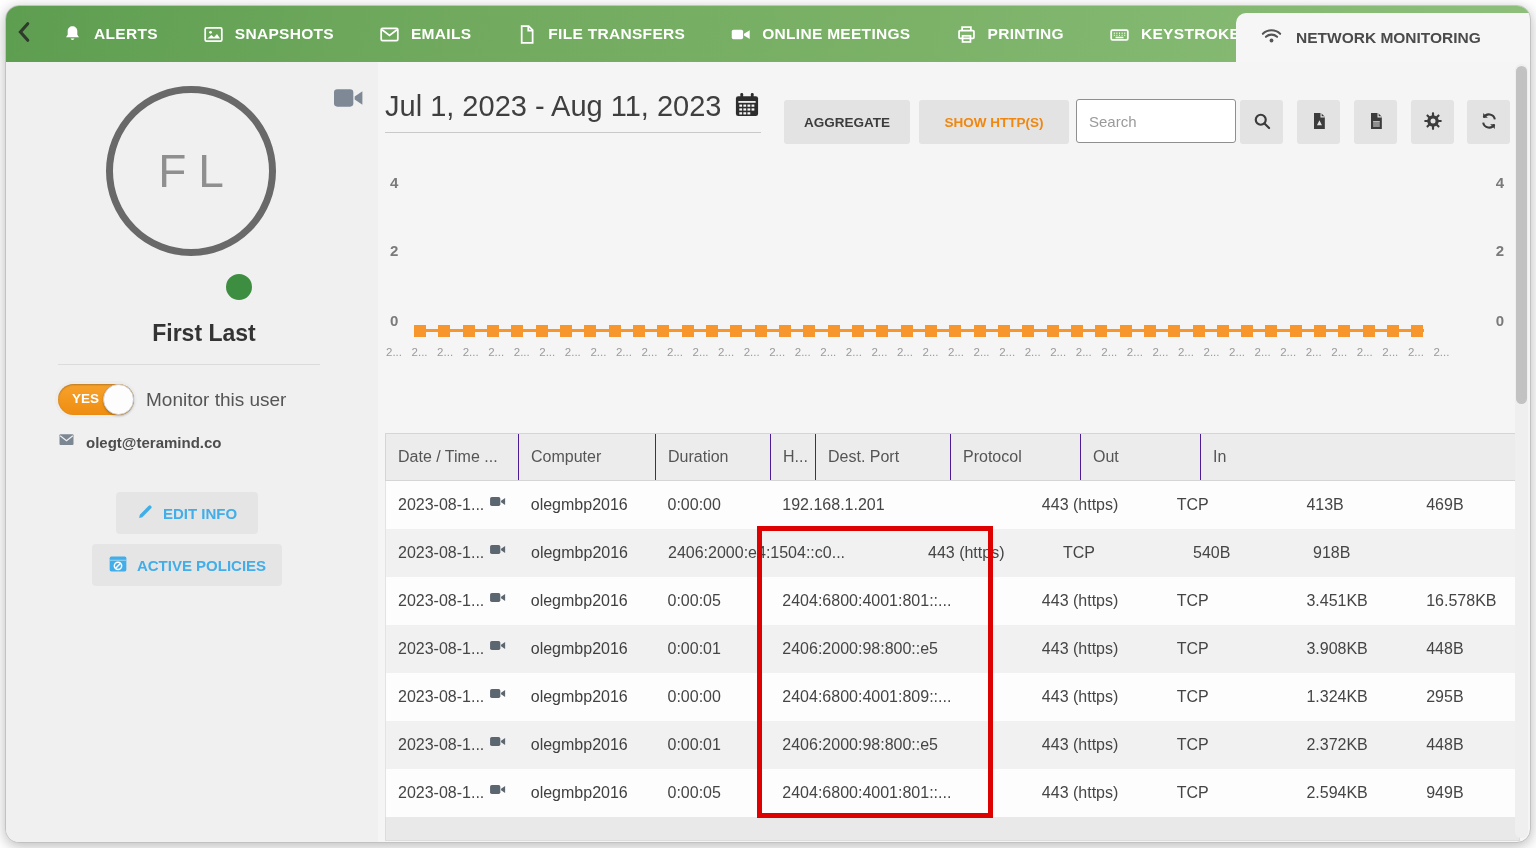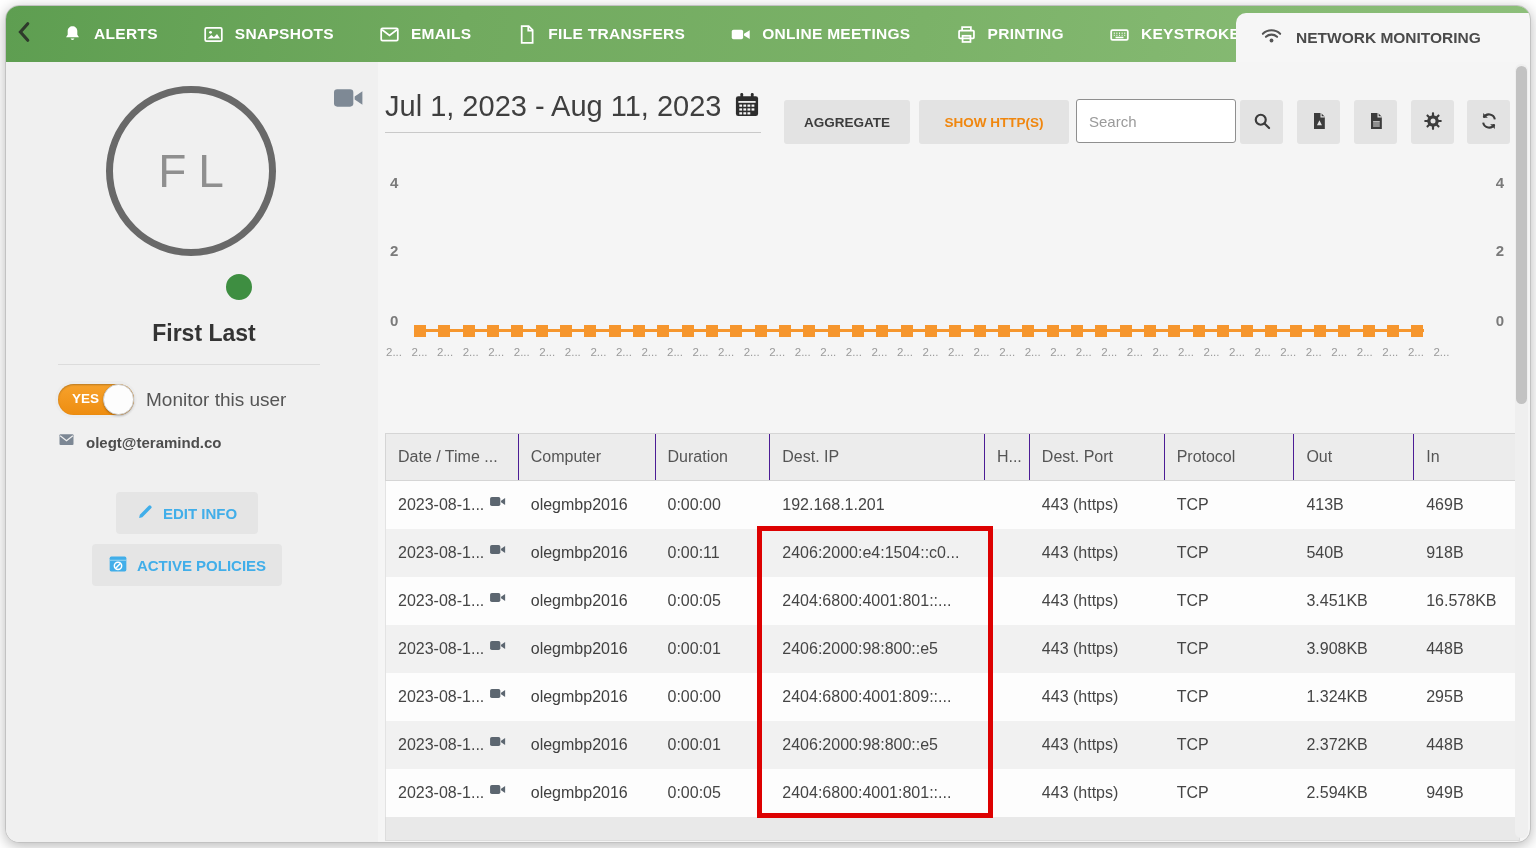--- a/index.html
+++ b/index.html
@@ -395,21 +395,20 @@
         <span class="xlabel">2...</span>
         <span class="xlabel">2...</span>
       </div>
   </div>
 
   <div class="table">
     <div class="thead">
         <div class="th" style="width:133px">Date / Time ...</div>
         <div class="th" style="width:137px">Computer</div>
         <div class="th" style="width:115px">Duration</div>
-        <div class="th" style="width:215px">Dest. IP</div>
         <div class="th" style="width:45px">H...</div>
         <div class="th" style="width:135px">Dest. Port</div>
         <div class="th" style="width:130px">Protocol</div>
         <div class="th" style="width:120px">Out</div>
         <div class="th" style="width:105px">In</div>
       </div>
     <div class="tbody">
         <div class="tr">
           <div class="td" style="width:133px">2023-08-1...<span class="cam"><svg viewBox="0 0 24 24">
                 <rect x="1.5" y="5.5" width="14.5" height="13" rx="2.5" fill="currentColor"></rect>
@@ -423,21 +422,20 @@
           <div class="td" style="width:130px">TCP</div>
           <div class="td" style="width:120px">413B</div>
           <div class="td" style="width:105px">469B</div>
         </div>
         <div class="tr">
           <div class="td" style="width:133px">2023-08-1...<span class="cam"><svg viewBox="0 0 24 24">
                 <rect x="1.5" y="5.5" width="14.5" height="13" rx="2.5" fill="currentColor"></rect>
                 <path d="M17 10.8 22.8 7v10l-5.8-3.8z" fill="currentColor"></path>
               </svg></span></div>
           <div class="td computer" style="width:137px">olegmbp2016</div>
-          <div class="td" style="width:115px">0:00:11</div>
           <div class="td" style="width:215px">2406:2000:e4:1504::c0...</div>
           <div class="td" style="width:45px"></div>
           <div class="td" style="width:135px">443 (https)</div>
           <div class="td" style="width:130px">TCP</div>
           <div class="td" style="width:120px">540B</div>
           <div class="td" style="width:105px">918B</div>
         </div>
         <div class="tr">
           <div class="td" style="width:133px">2023-08-1...<span class="cam"><svg viewBox="0 0 24 24">
                 <rect x="1.5" y="5.5" width="14.5" height="13" rx="2.5" fill="currentColor"></rect>

